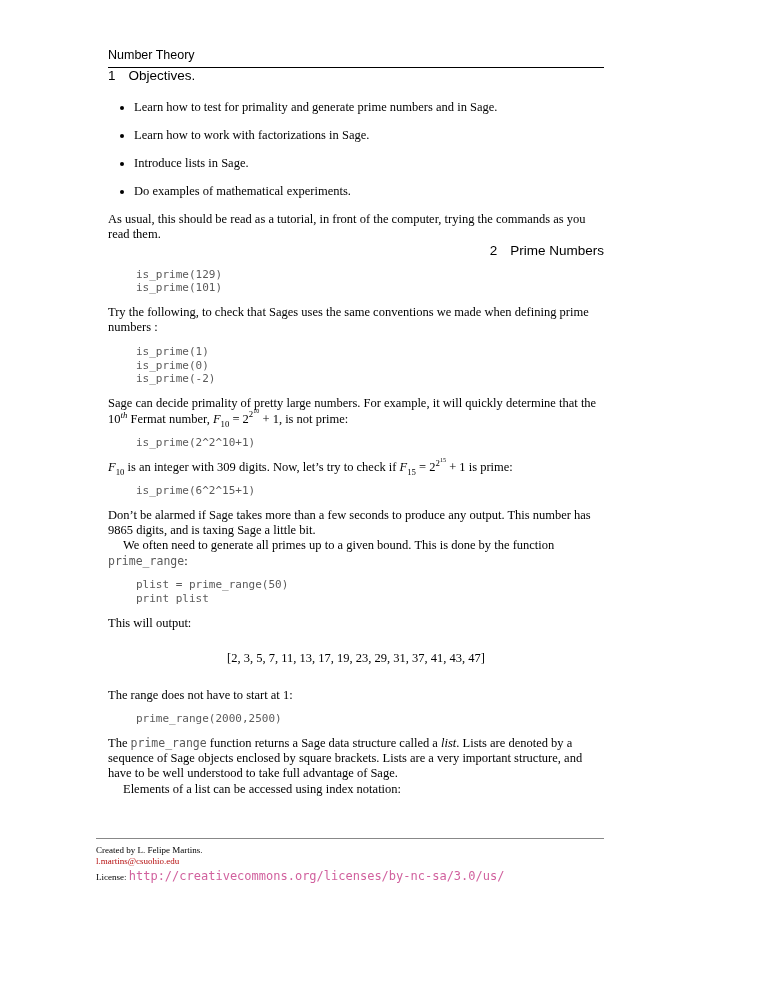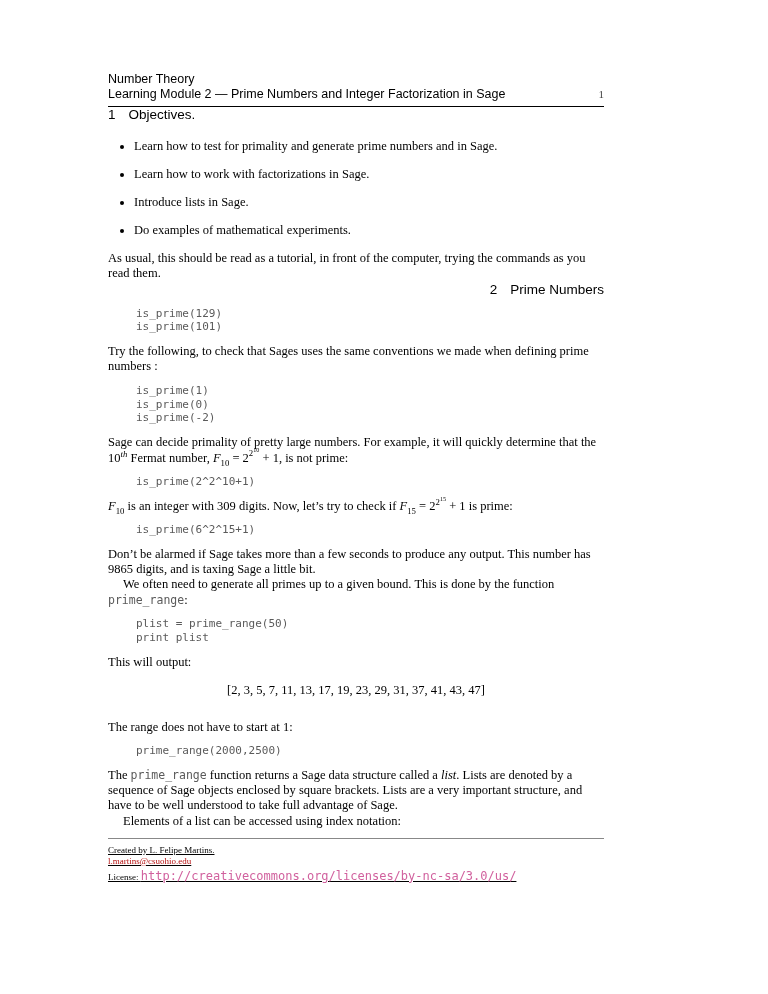--- a/index.html
+++ b/index.html
@@ -2,21 +2,21 @@
 <html><head>
 <meta charset="utf-8">
 <style>
   * { box-sizing: border-box; }
   html, body { margin: 0; padding: 0; background: #ffffff; }
   .page {
     position: relative;
     width: 712px;
     height: 994px;
     background: #ffffff;
-    padding: 72px 108px 0 108px;
+    padding: 48px 108px 0 108px;
     font-family: "Liberation Serif", serif;
     font-size: 12.5px;
     color: #000;
     overflow: hidden;
   }
   
   .doc-header { font-family: "Liberation Sans", sans-serif; font-size: 12.5px; }
   .course-line { line-height: 14px; }
   .title-row { display: flex; justify-content: space-between; align-items: baseline; line-height: 14px; margin-top: 1px; }
   .module-title { }
@@ -56,55 +56,50 @@
     font-family: "DejaVu Sans Mono", monospace;
     font-size: 11.5px;
     color: #5a5a5a;
   }
 
   
   .mvar { font-style: italic; }
   sup { font-size: 70%; line-height: 0; }
   sub { font-size: 70%; line-height: 0; }
   sup.it { font-style: italic; }
-  .math-display { text-align: center; margin-top: 13px; line-height: 1.2; }
+  .math-display { text-align: center; margin-top: 20px; line-height: 1.2; }
   .after-math { margin-top: 22px; }
 
   
   .doc-footer {
     position: absolute;
-    left: 108px;
+    left: 96px;
     right: 108px;
     top: 838px;
     font-size: 9px;
-    text-decoration: underline;
   }
   .footer-rule { border: none; border-top: 1px solid #888; margin: 0 0 6px 0; }
   .footer-line { line-height: 11px; }
   .email-link { color: #b50d0d; text-decoration: none; }
   .license-line { margin-top: 4px; }
   .url-link {
     font-family: "DejaVu Sans Mono", monospace;
     font-size: 12px;
     color: #d1619e;
     text-decoration: none;
   }
   a { cursor: pointer; }
 </style>
 </head>
 <body>
 
 <div class="page">
 
   <header class="doc-header">
     <div class="course-line">Number Theory</div>
-    <div class="title-row">
-      <div class="module-title">Learning Module 2 — Prime Numbers and Integer Factorization in Sage</div>
-      <div class="page-number">1</div>
-    </div>
     <hr class="header-rule">
   </header>
 
   <main>
 
     <h2 class="section sec-gap-1"><span class="sec-num">1</span><span>Objectives.</span></h2>
 
     <ul class="bullets">
       <li>Learn how to test for primality and generate prime numbers and in Sage.</li>
       <li>Learn how to work with factorizations in Sage.</li>

